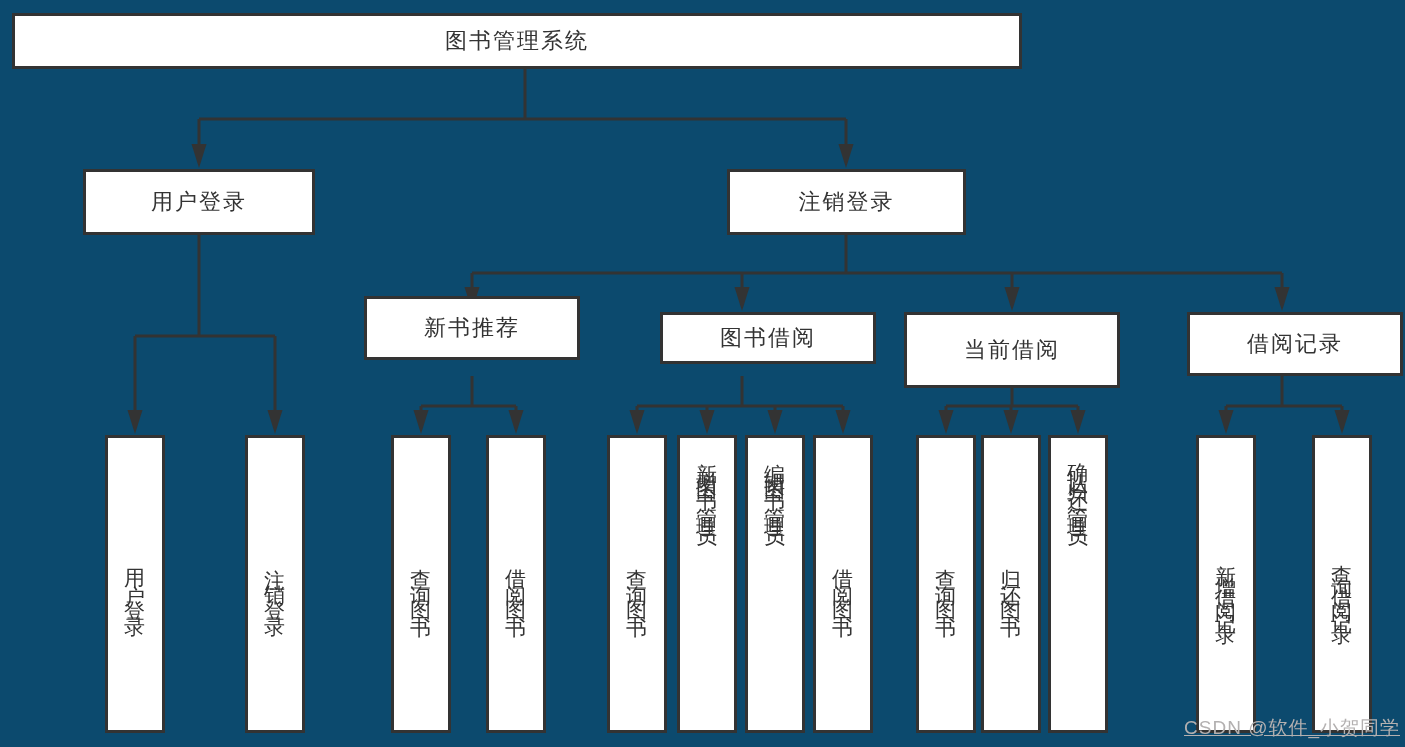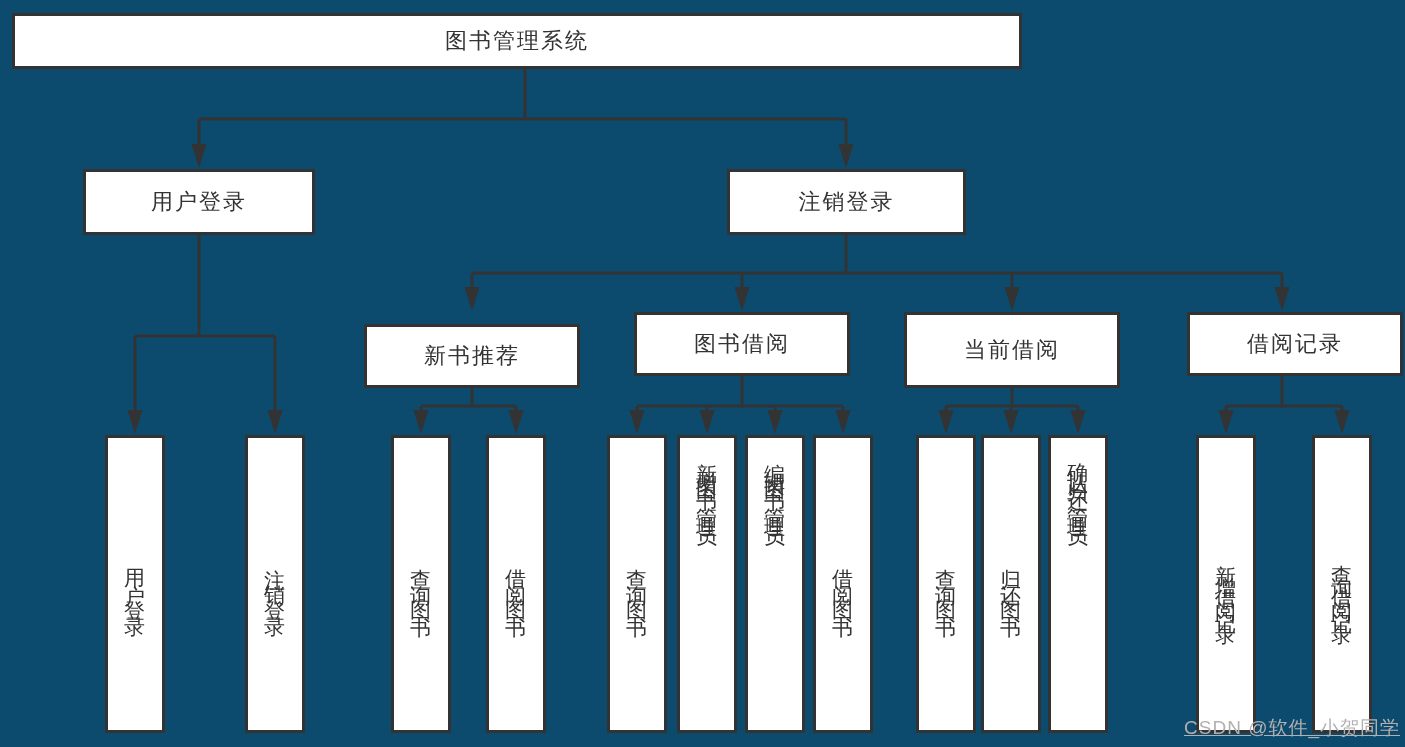--- a/index.html
+++ b/index.html
@@ -102,24 +102,24 @@
     <span>图书管理系统</span>
   </div>
 
   <div class="node" style="left:83px; top:169px; width:232px; height:66px;">
     <span>用户登录</span>
   </div>
   <div class="node" style="left:727px; top:169px; width:239px; height:66px;">
     <span>注销登录</span>
   </div>
 
-  <div class="node" style="left:364px; top:324px; width:216px; height:64px;">
+  <div class="node" style="left:364px; top:296px; width:216px; height:64px;">
     <span>新书推荐</span>
   </div>
-  <div class="node" style="left:634px; top:312px; width:216px; height:64px;">
+  <div class="node" style="left:660px; top:312px; width:216px; height:52px;">
     <span>图书借阅</span>
   </div>
   <div class="node" style="left:904px; top:312px; width:216px; height:76px;">
     <span>当前借阅</span>
   </div>
   <div class="node" style="left:1174px; top:312px; width:216px; height:64px;margin-left:13px;">
     <span>借阅记录</span>
   </div>
 
   <div class="node leaf" style="left:105px; top:435px; width:60px; height:298px;">

